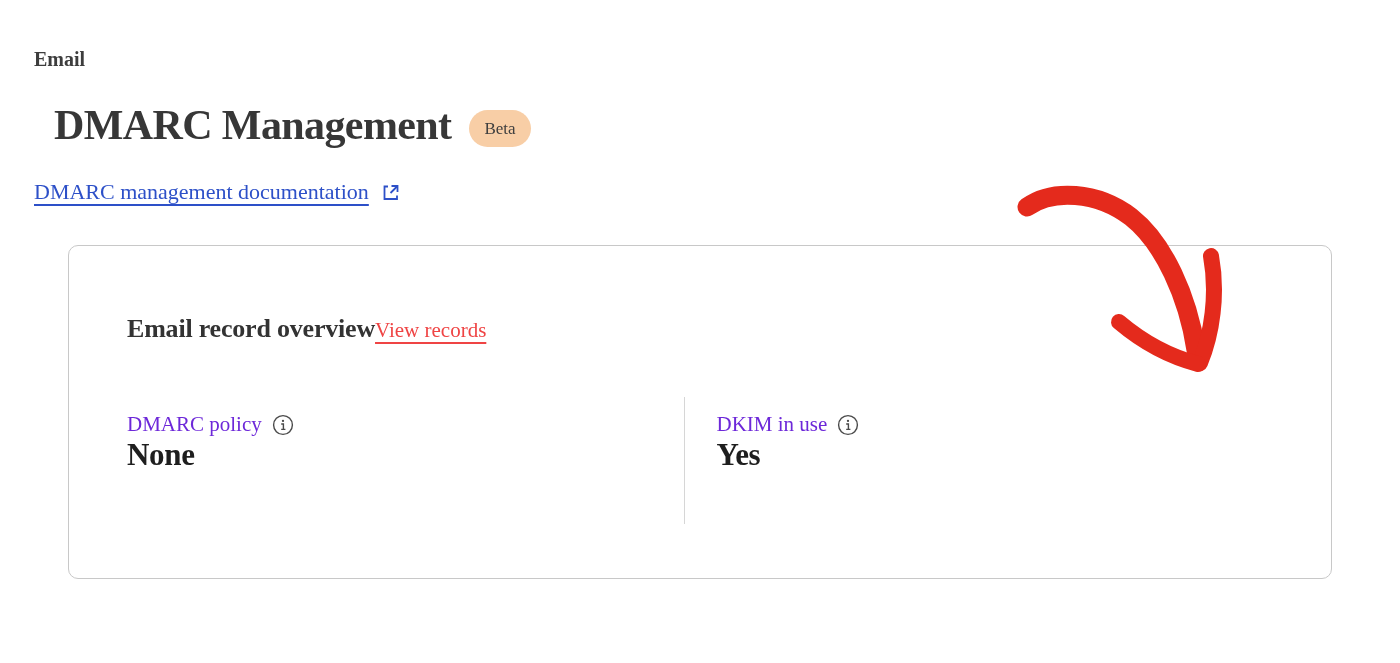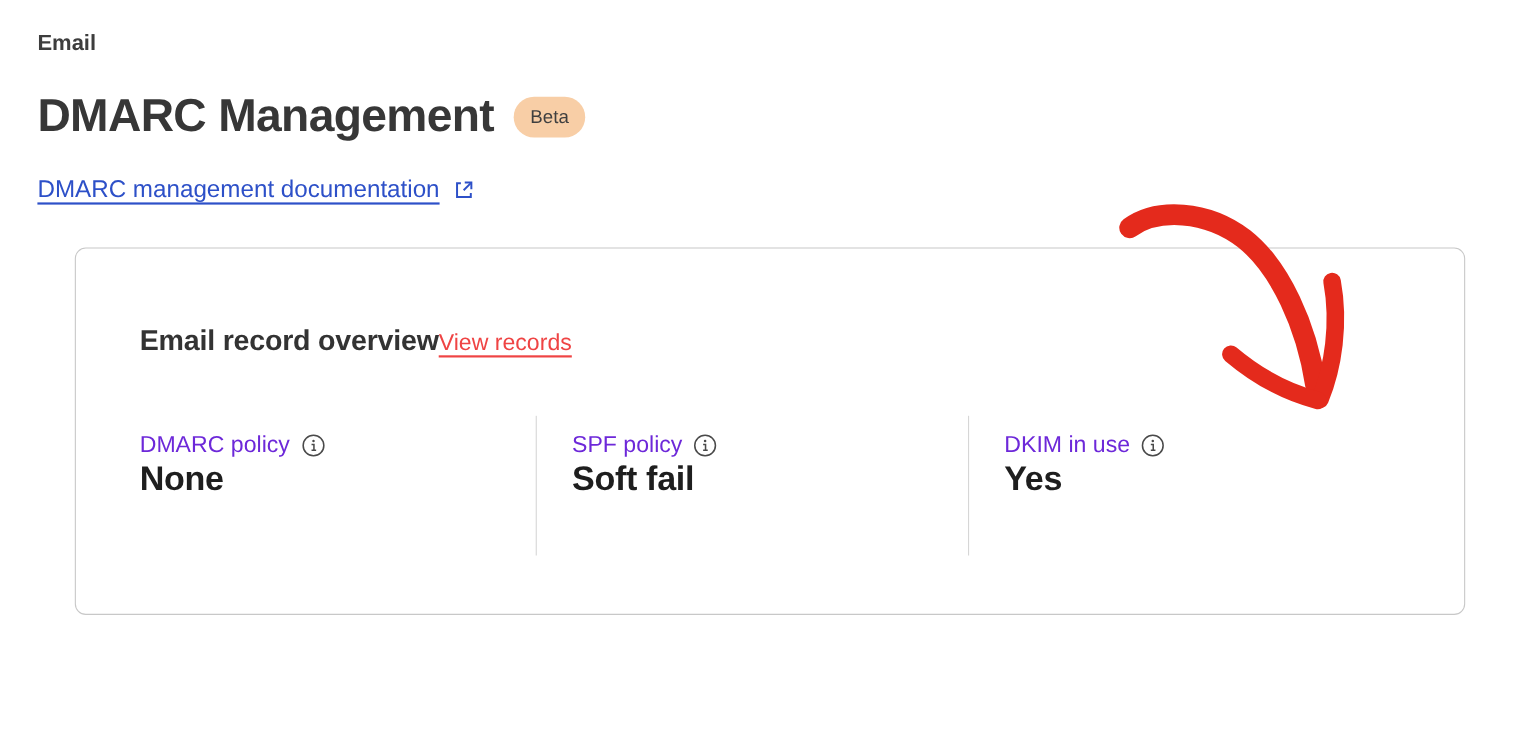--- a/index.html
+++ b/index.html
@@ -5,34 +5,35 @@
   * { box-sizing: border-box; }
   html, body { margin: 0; padding: 0; }
   body {
     width: 1400px;
     height: 663px;
     background: #ffffff;
     font-family: "Liberation Sans", sans-serif;
     position: relative;
     overflow: hidden;
   }
-  .content { padding: 28px 34px 0 34px; }
+  .content { padding: 48px 34px 0 34px; font-family: Liberation Serif, serif; }
 
   .breadcrumb {
     font-size: 20px;
     font-weight: 700;
     color: #3d3d3d;
     line-height: 1.15;
   }
 
   .title-row {
     display: flex;
-    align-items: flex-start;
+    align-items: center;
     gap: 18px;
     margin-top: 31px;
+    margin-left: 20px;
   }
   h1.page-title {
     margin: 0;
     font-size: 42px;
     font-weight: 700;
     color: #373737;
     letter-spacing: -0.6px;
     line-height: 1.1;
   }
   .beta-badge {
@@ -175,33 +176,20 @@
             <svg width="22" height="22" viewBox="0 0 22 22" fill="none">
               <circle cx="11" cy="11" r="9.4" stroke="#4a4a4a" stroke-width="1.4"></circle>
               <circle cx="11" cy="6.9" r="1.15" fill="#4a4a4a"></circle>
               <path d="M9.2 10 H11.4 V15.4 M9.2 15.4 H13.4" stroke="#4a4a4a" stroke-width="1.4" fill="none"></path>
             </svg>
           </span>
         </div>
         <div class="stat-value">None</div>
       </div>
 
-      <div class="stat">
-        <div class="stat-label">
-          <span>SPF policy</span>
-          <span class="info-icon">
-            <svg width="22" height="22" viewBox="0 0 22 22" fill="none">
-              <circle cx="11" cy="11" r="9.4" stroke="#4a4a4a" stroke-width="1.4"></circle>
-              <circle cx="11" cy="6.9" r="1.15" fill="#4a4a4a"></circle>
-              <path d="M9.2 10 H11.4 V15.4 M9.2 15.4 H13.4" stroke="#4a4a4a" stroke-width="1.4" fill="none"></path>
-            </svg>
-          </span>
-        </div>
-        <div class="stat-value">Soft fail</div>
-      </div>
 
       <div class="stat">
         <div class="stat-label">
           <span>DKIM in use</span>
           <span class="info-icon">
             <svg width="22" height="22" viewBox="0 0 22 22" fill="none">
               <circle cx="11" cy="11" r="9.4" stroke="#4a4a4a" stroke-width="1.4"></circle>
               <circle cx="11" cy="6.9" r="1.15" fill="#4a4a4a"></circle>
               <path d="M9.2 10 H11.4 V15.4 M9.2 15.4 H13.4" stroke="#4a4a4a" stroke-width="1.4" fill="none"></path>
             </svg>

